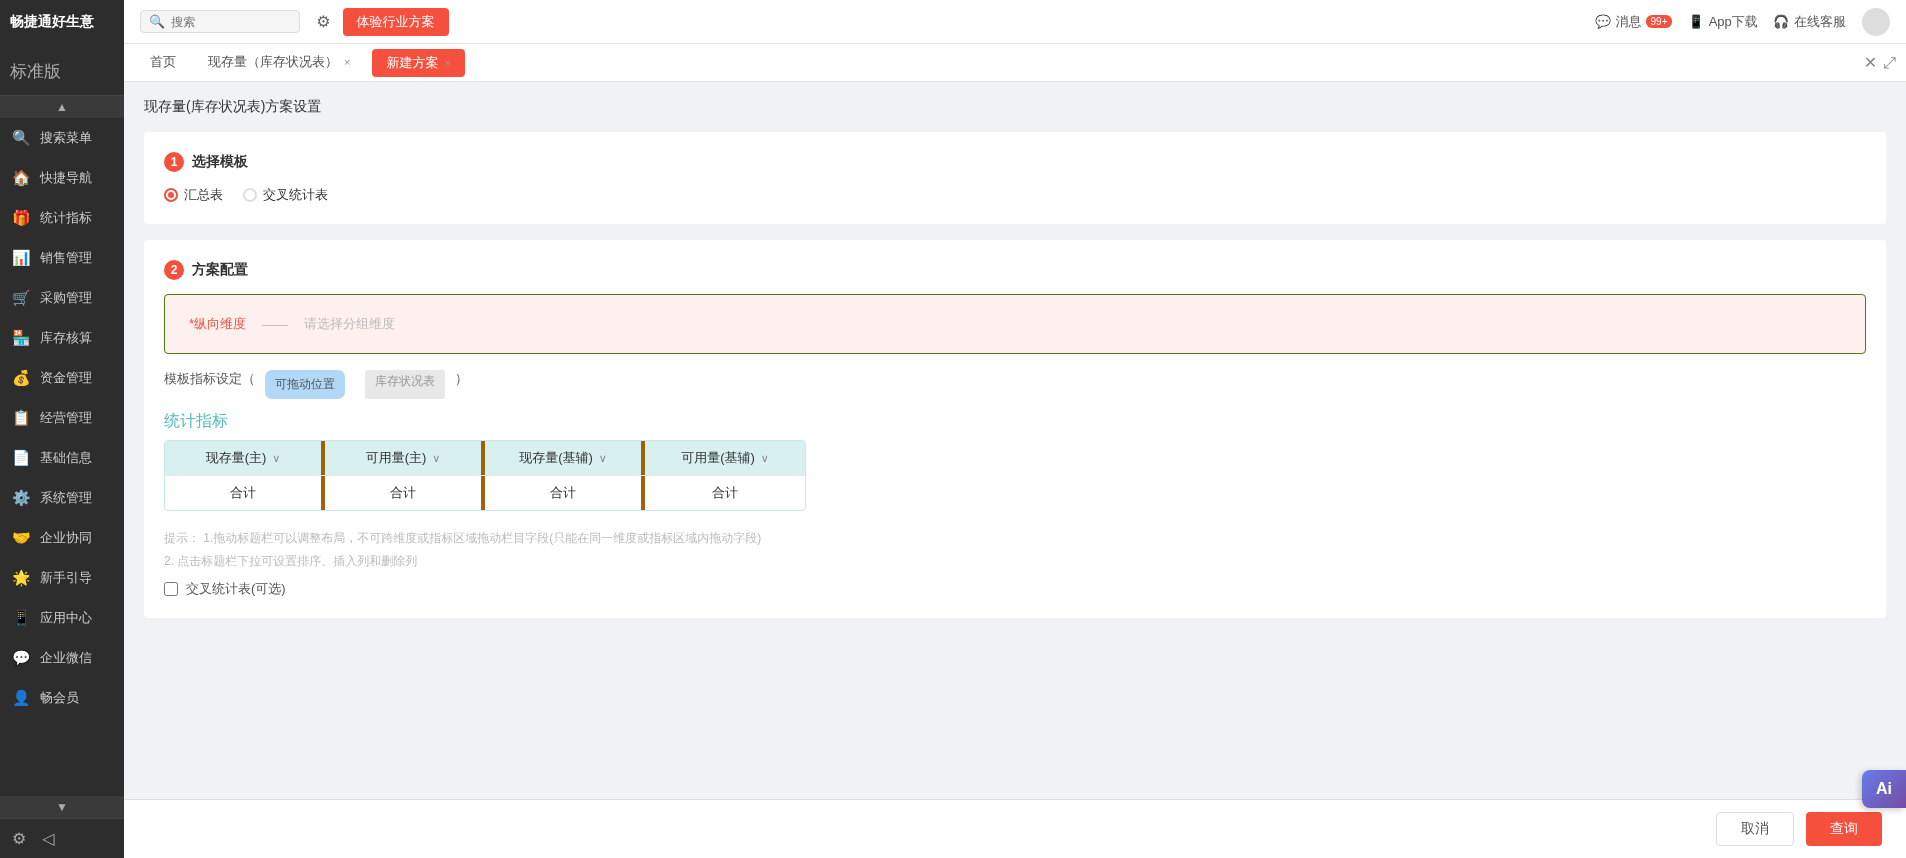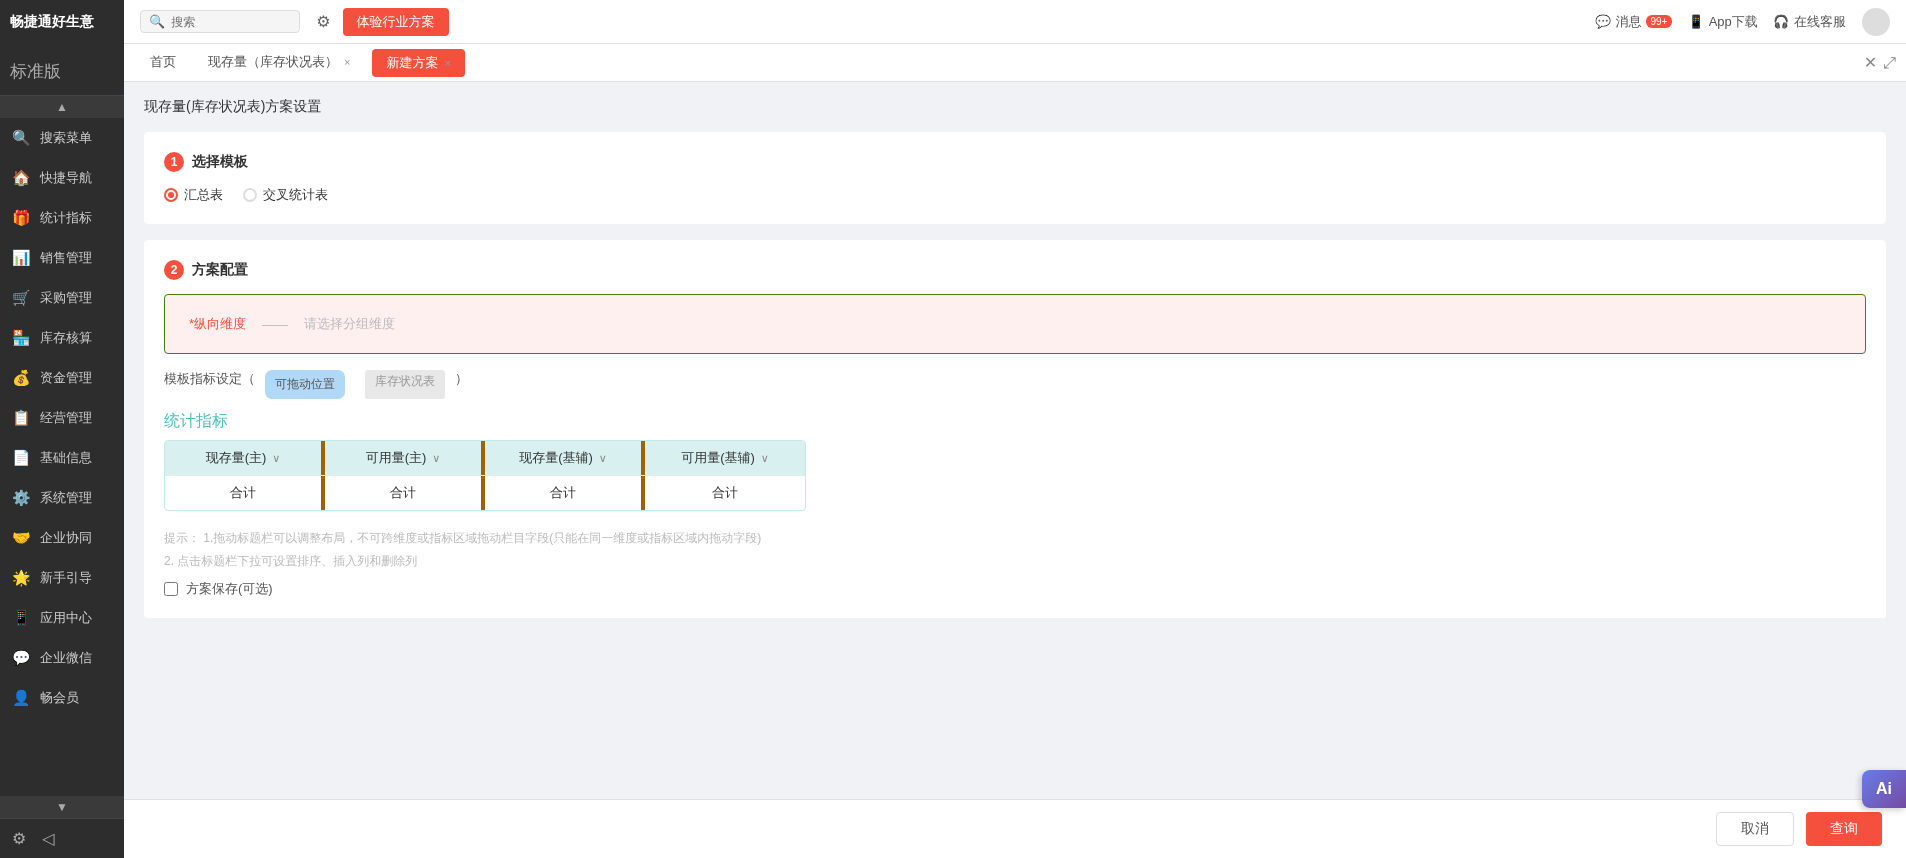--- a/index.html
+++ b/index.html
@@ -522,21 +522,21 @@
           <span>1.拖动标题栏可以调整布局，不可跨维度或指标区域拖动栏目字段(只能在同一维度或指标区域内拖动字段)</span>
         </div>
         <div class="tip-item">
           <span>2. 点击标题栏下拉可设置排序、插入列和删除列</span>
         </div>
       </div>
 
       
       <div class="save-section">
         <input type="checkbox" class="save-checkbox" style="">
-        <span>方案保存(可选)</span>
+        <span>交叉统计表(可选)</span>
       </div>
     </div>
   </div>
 
   <div class="footer-bar">
     <button class="btn-cancel">取消</button>
     <button class="btn-query">查询</button>
   </div>
 </div>
 

